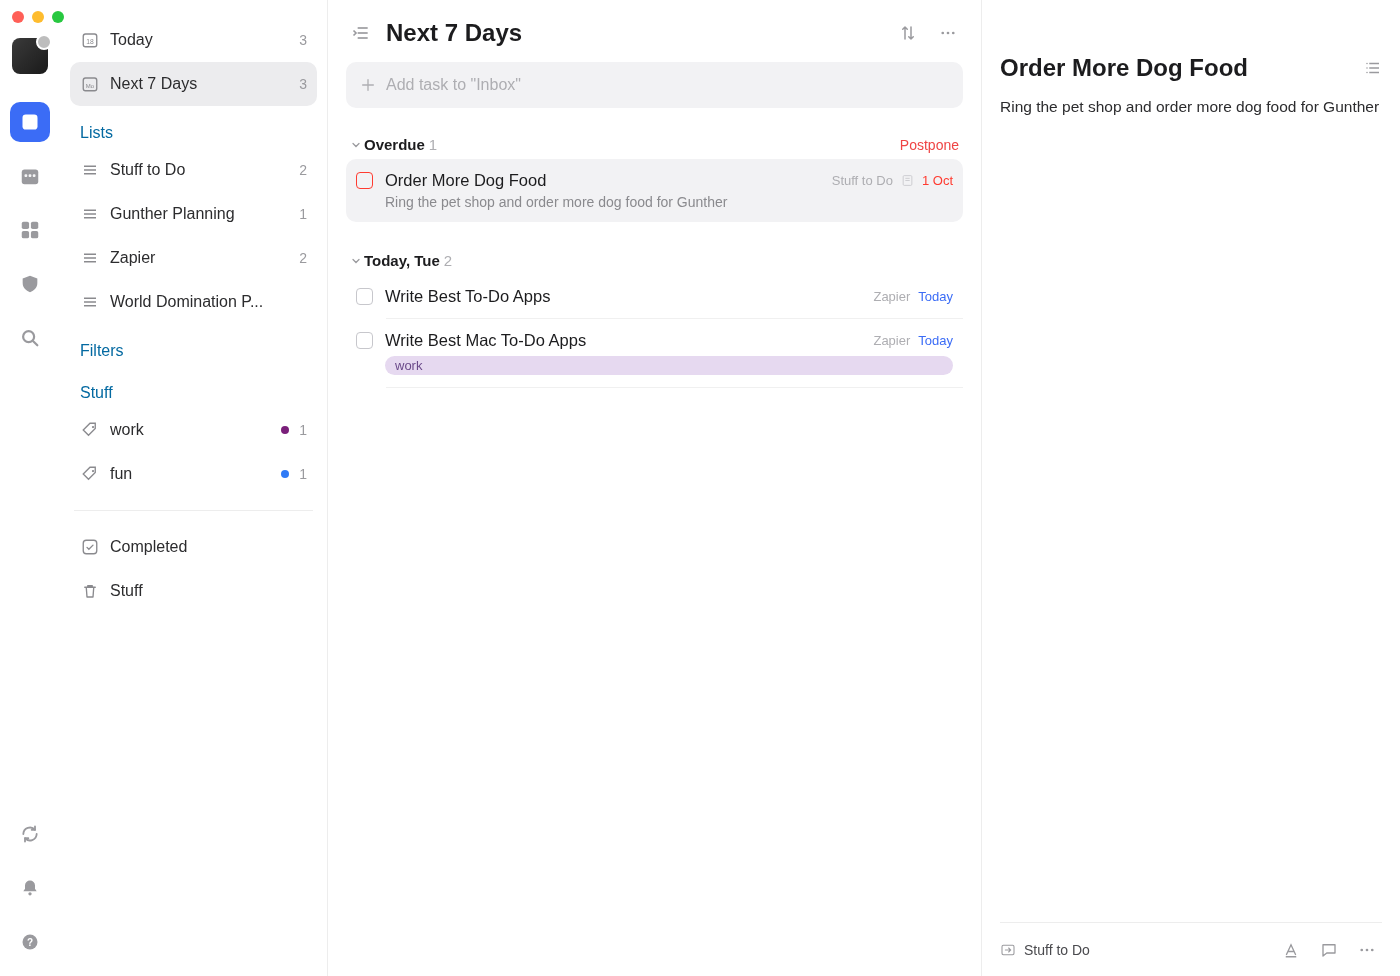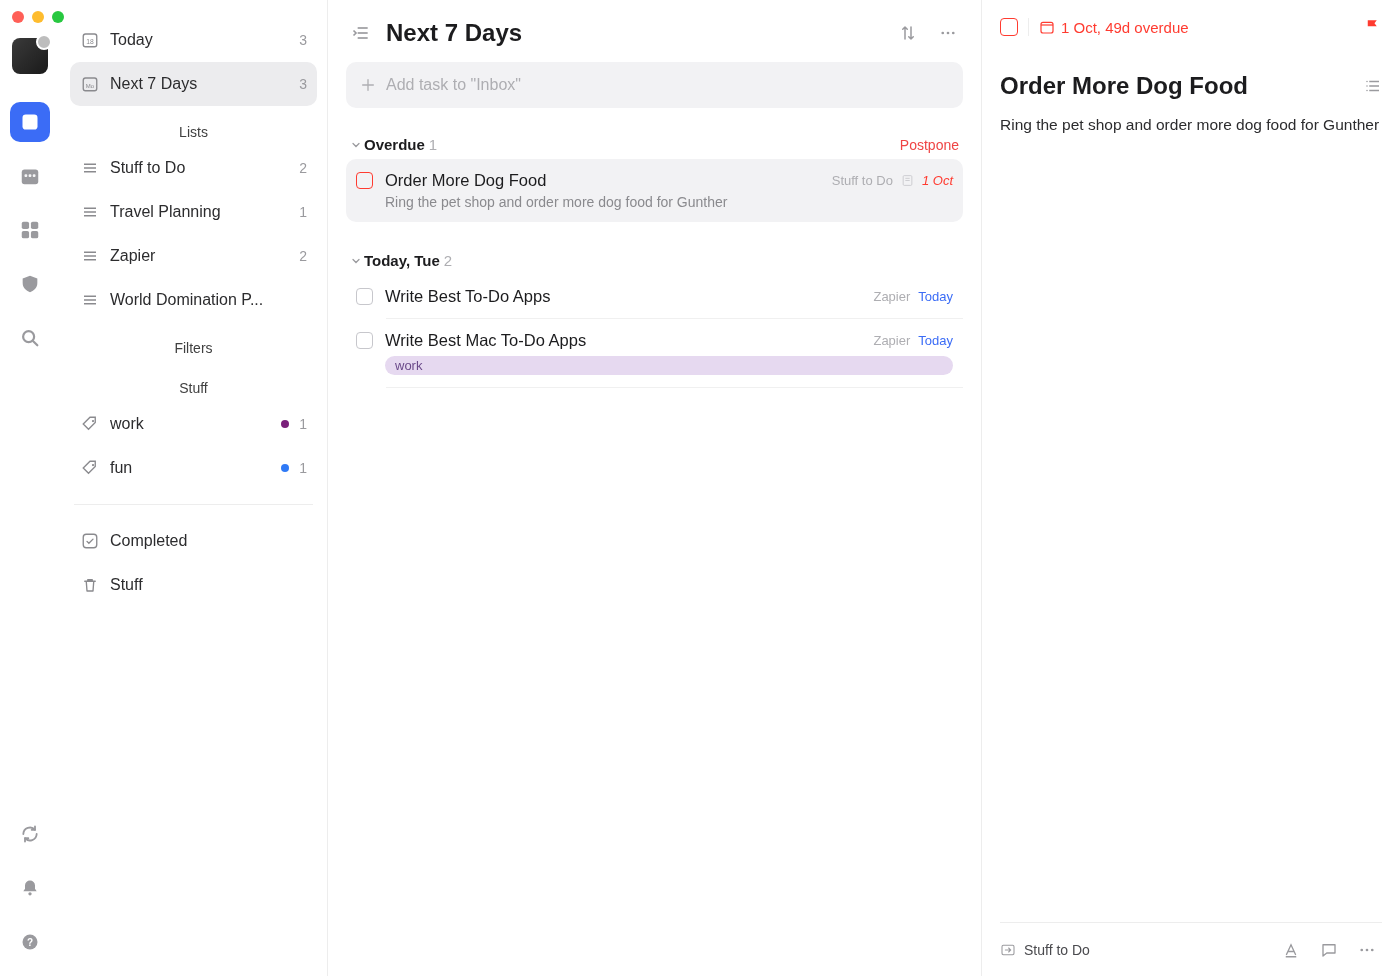--- a/index.html
+++ b/index.html
@@ -74,23 +74,22 @@
   padding: 0 10px 0 8px;
   border-radius: 10px;
   cursor: pointer;
   color: #2c2c2e;
   font-size: 16px;
 }
 .sb-item .ico { width: 24px; display:flex; align-items:center; justify-content:center; color:#8a8a8e; margin-right:8px; }
 .sb-item .count { margin-left:auto; color:#9a9a9e; font-size:14px; }
 .sb-item.active { background:#ececee; }
 .sb-header {
-  font-size: 14px; color:#404040;
+  font-size: 16px; color:#0369a1;
   padding: 18px 10px 6px 10px;
-  text-align: center;
 }
 .tag-dot { width:8px; height:8px; border-radius:50%; display:inline-block; margin-left:auto; margin-right:10px; }
 .sb-divider { border-top:1px solid #ededed; margin: 14px 4px; }
 
 
 .main {
   flex: 1;
   border-right: 1px solid #ededed;
   display: flex; flex-direction: column;
   padding: 18px 18px 0 18px;
@@ -127,21 +126,21 @@
   position:relative;
 }
 .task.selected { background:#f2f2f4; }
 .task-row { display:flex; align-items:center; gap:12px; }
 .cb {
   width:17px; height:17px; border:1.6px solid #c7c7cc; border-radius:4px; flex:none;
 }
 .cb.red { border-color:#ff3b30; }
 .task-title { font-size:16.5px; color:#1c1c1e; }
 .task-meta { margin-left:auto; display:flex; align-items:center; gap:8px; font-size:13px; color:#aeaeb2; }
-.task-meta .due-red { color:#ff3b30;font-style:italic; }
+.task-meta .due-red { color:#ff3b30; }
 .task-meta .due-blue { color:#3b6cf6; }
 .task-desc { font-size:14px; color:#8a8a8e; margin-left:29px; margin-top:4px; }
 .tag-pill {
   display:inline-block; background:#e6d9f0; color:#6b4a8a;
   font-size:13px; padding:2px 10px; border-radius:10px;
   margin-left:29px; margin-top:6px;
 }
 .task-divider { border-top:1px solid #f0f0f0; margin-left:40px; }
 
 
@@ -274,21 +273,21 @@
       <span class="count">2</span>
     </div>
     <div class="sb-item">
       <span class="ico">
           <svg width="18" height="18" viewBox="0 0 24 24">
             <line x1="4" y1="7" x2="20" y2="7" stroke="currentColor" stroke-width="2"></line>
             <line x1="4" y1="12" x2="20" y2="12" stroke="currentColor" stroke-width="2"></line>
             <line x1="4" y1="17" x2="20" y2="17" stroke="currentColor" stroke-width="2"></line>
           </svg>
         </span>
-      <span>Travel Planning</span>
+      <span>Gunther Planning</span>
       <span class="count">1</span>
     </div>
     <div class="sb-item">
       <span class="ico">
           <svg width="18" height="18" viewBox="0 0 24 24">
             <line x1="4" y1="7" x2="20" y2="7" stroke="currentColor" stroke-width="2"></line>
             <line x1="4" y1="12" x2="20" y2="12" stroke="currentColor" stroke-width="2"></line>
             <line x1="4" y1="17" x2="20" y2="17" stroke="currentColor" stroke-width="2"></line>
           </svg>
         </span>
@@ -444,36 +443,20 @@
           <span>Zapier</span>
           <span class="due-blue">Today</span>
         </span>
       </div>
       <span class="tag-pill">work</span>
     </div>
     <div class="task-divider"></div>
   </div>
 
   <div class="detail">
-    <div class="detail-top">
-      <span class="cb red"></span>
-      <span class="vbar"></span>
-      <span class="due-chip">
-        <svg width="16" height="16" viewBox="0 0 24 24">
-            <rect x="3" y="5" width="18" height="16" rx="3" stroke="currentColor" stroke-width="1.8" fill="none"></rect>
-            <line x1="3" y1="9" x2="21" y2="9" stroke="currentColor" stroke-width="1.8"></line>
-          </svg>
-        <span>1 Oct, 49d overdue</span>
-      </span>
-      <span class="flag">
-        <svg width="18" height="18" viewBox="0 0 24 24">
-            <path d="M5 3v18M5 3h12l-3 4 3 4H5" fill="currentColor"></path>
-          </svg>
-      </span>
-    </div>
 
     <div class="detail-title">
       <span>Order More Dog Food</span>
       <span class="outline-btn">
         <svg width="18" height="18" viewBox="0 0 24 24">
             <line x1="7" y1="6" x2="20" y2="6" stroke="currentColor" stroke-width="2"></line>
             <line x1="7" y1="12" x2="20" y2="12" stroke="currentColor" stroke-width="2"></line>
             <line x1="7" y1="18" x2="20" y2="18" stroke="currentColor" stroke-width="2"></line>
             <circle cx="4" cy="6" r="1" fill="currentColor"></circle>
             <circle cx="4" cy="12" r="1" fill="currentColor"></circle>

